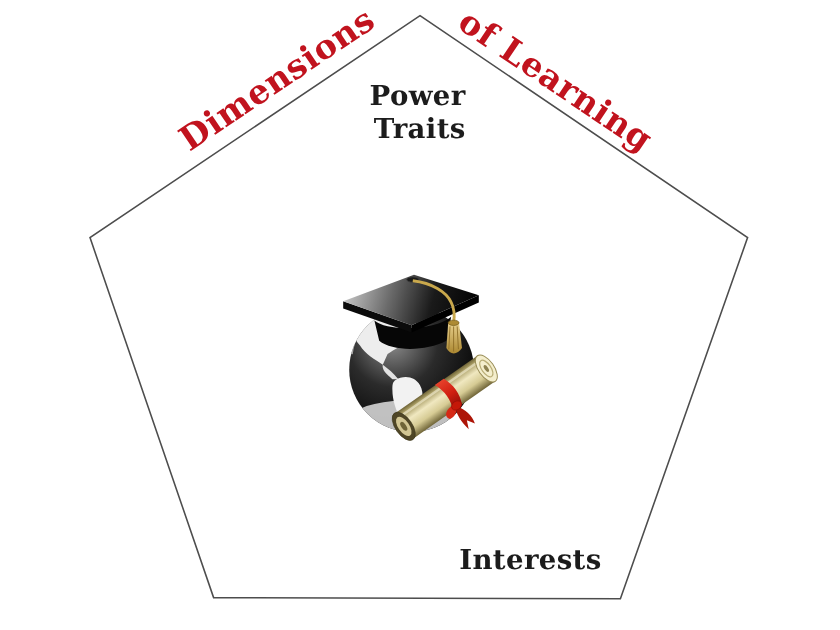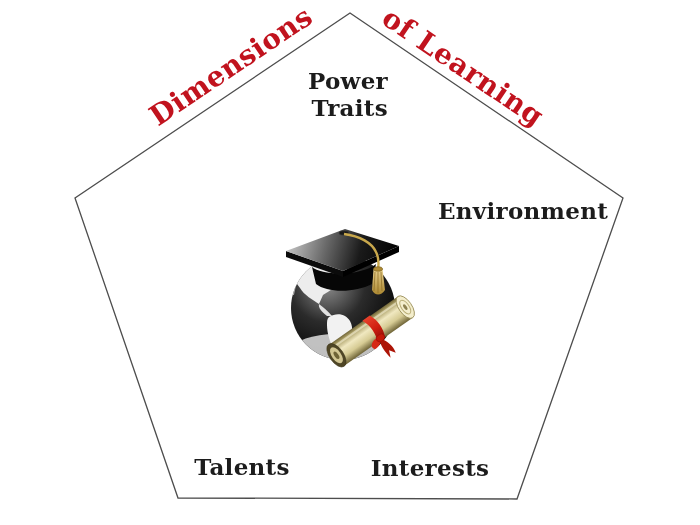--- a/index.html
+++ b/index.html
@@ -47,21 +47,21 @@
     transform: translate(-50%, -50%) rotate(-34deg);
   }
   #title-right {
     left: 463px; top: 67px;
     transform: translate(-50%, -50%) rotate(34deg);
   }
   #label-power-traits { left: 348px; top: 94px; text-align: right; }
   #label-modality     { left: 151px; top: 210px; }
   #label-environment  { left: 523px; top: 210px; }
   #label-talents      { left: 242px; top: 466px; }
-  #label-interests    { left: 430px; top: 467px; }
+  #label-interests    { left: 442px; top: 467px; }
 </style>
 </head>
 <body>
 
 <div id="canvas">
 
   <svg id="diagram-svg" viewBox="0 0 700 525" xmlns="http://www.w3.org/2000/svg">
     <defs>
       <radialGradient id="globeG" cx="35%" cy="28%" r="80%">
         <stop offset="0" stop-color="#8c8c8c"></stop>
@@ -145,17 +145,15 @@
         </g>
       </g>
     </g>
   </svg>
 
   <div id="title-left" class="title-word">Dimensions</div>
   <div id="title-right" class="title-word">of Learning</div>
 
   <div id="label-power-traits" class="label multiline">Power
 Traits</div>
-  <div id="label-environment" class="label">Environment</div>
-  <div id="label-talents" class="label">Talents</div>
   <div id="label-interests" class="label">Interests</div>
 
 </div>
 
 </body></html>

